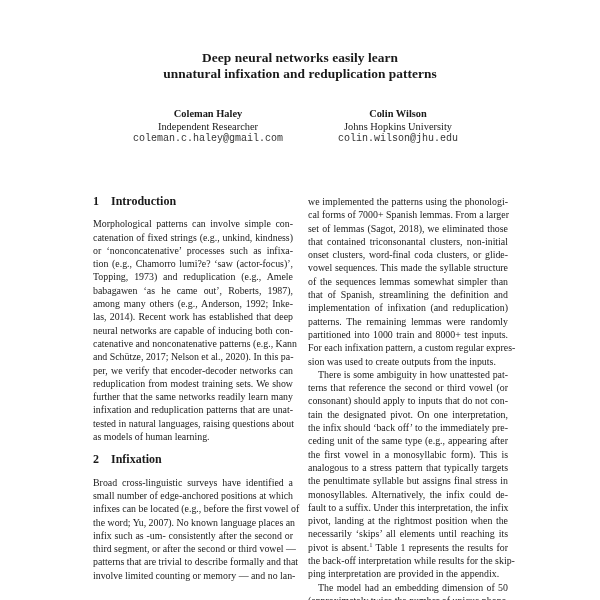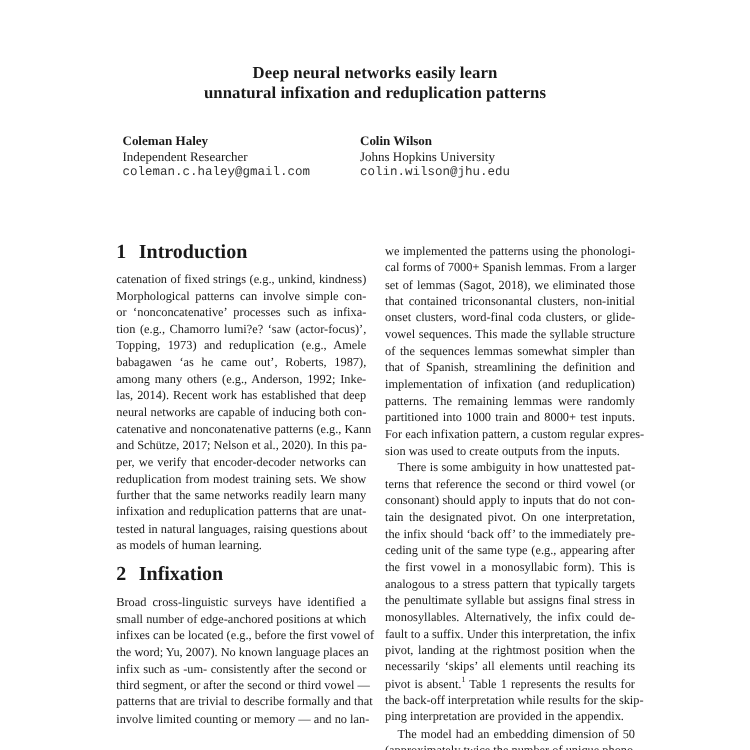--- a/index.html
+++ b/index.html
@@ -9,37 +9,37 @@
       color: #1a1a1a;
     }
     .page { position: absolute; left: 0; top: 0; width: 600px; height: 600px; background: #fff; padding-left: 44px; }
     .title {
       position: absolute; left: 0; top: 50px; width: 600px;
       text-align: center; font-weight: bold; font-size: 13.4px; line-height: 16px;
       letter-spacing: 0.05px;
     }
     .title div { white-space: nowrap; }
     .author {
-      position: absolute; top: 108px; width: 220px; 
+      position: absolute; top: 108px; width: 220px; text-align: center;
       font-size: 10.4px; line-height: 12.6px;
     }
     .author.left { left: 98px; }
     .author.right { left: 288px; }
     .author .name { font-weight: bold; }
     .author .email { font-family: "Liberation Mono", "DejaVu Sans Mono", monospace; font-size: 10px; color: #333; }
     .col {
       position: absolute; width: 200px; font-size: 9.9px; line-height: 13.3px;
       text-align: justify;
     }
     .col.left { left: 93px; top: 195px; }
     .col.right { left: 308px; top: 195px; }
     .line { white-space: nowrap; display: block; height: 13.3px; text-align: justify; text-align-last: justify; }
     .line.last { text-align-last: left; }
     .heading {
-      font-weight: bold; font-size: 16px; line-height: 13.3px; height: 13.3px;
+      font-weight: bold; font-size: 12px; line-height: 13.3px; height: 13.3px;
       white-space: nowrap; margin-bottom: 9px;
     }
     .heading .num { display: inline-block; width: 18px; }
     .indent { padding-left: 10px; }
     .gap { height: 10px; }
     sup { font-size: 6.5px; line-height: 0; }
   </style>
 </head>
 <body>
 
@@ -60,22 +60,22 @@
     <div class="name">Colin Wilson</div>
     <div class="aff">Johns Hopkins University</div>
     <div class="email">colin.wilson@jhu.edu</div>
   </div>
 
   <div class="col left">
     <div class="heading">
       <span class="num">1</span><span>Introduction</span>
     </div>
     <div>
+      <span class="line">Morphological patterns can involve simple con-</span>
       <span class="line">catenation of fixed strings (e.g., unkind, kindness)</span>
-      <span class="line">Morphological patterns can involve simple con-</span>
       <span class="line">or ‘nonconcatenative’ processes such as infixa-</span>
       <span class="line">tion (e.g., Chamorro lumi?e? ‘saw (actor-focus)’,</span>
       <span class="line">Topping, 1973) and reduplication (e.g., Amele</span>
       <span class="line">babagawen ‘as he came out’, Roberts, 1987),</span>
       <span class="line">among many others (e.g., Anderson, 1992; Inke-</span>
       <span class="line">las, 2014). Recent work has established that deep</span>
       <span class="line">neural networks are capable of inducing both con-</span>
       <span class="line">catenative and nonconatenative patterns (e.g., Kann</span>
       <span class="line">and Schütze, 2017; Nelson et al., 2020). In this pa-</span>
       <span class="line">per, we verify that encoder-decoder networks can</span>

